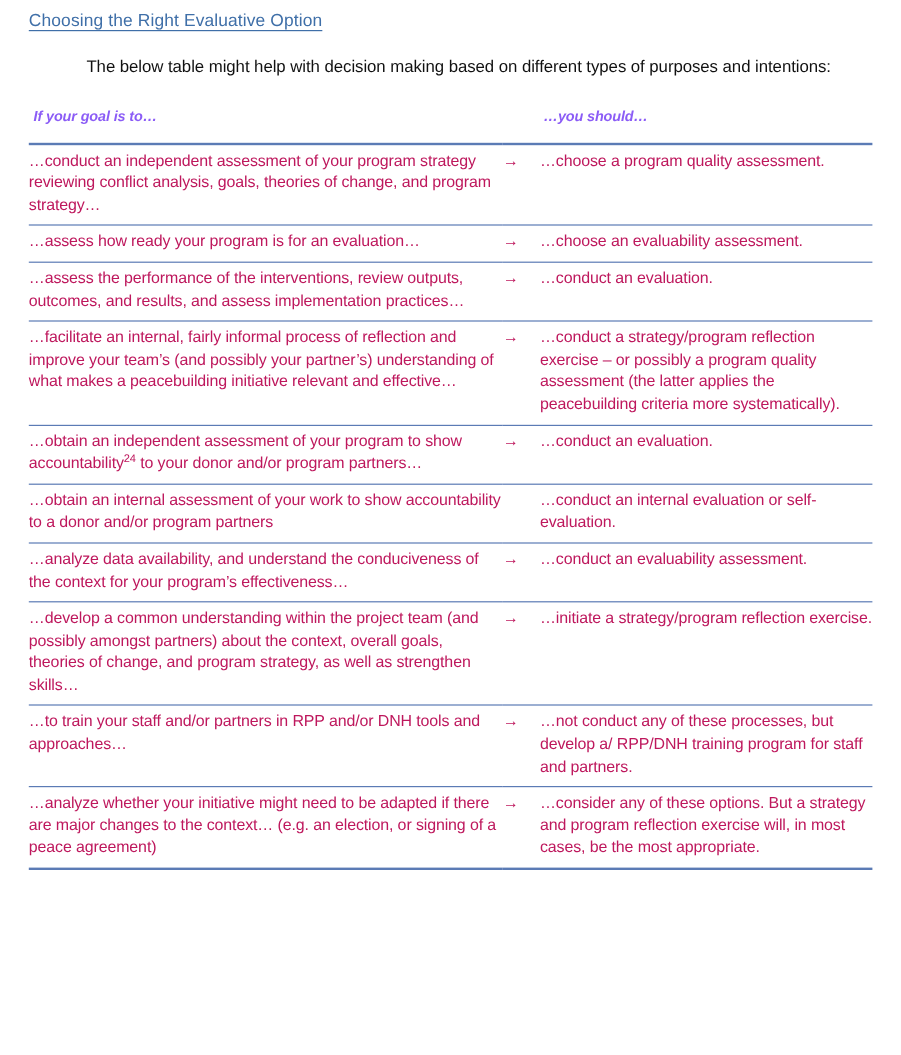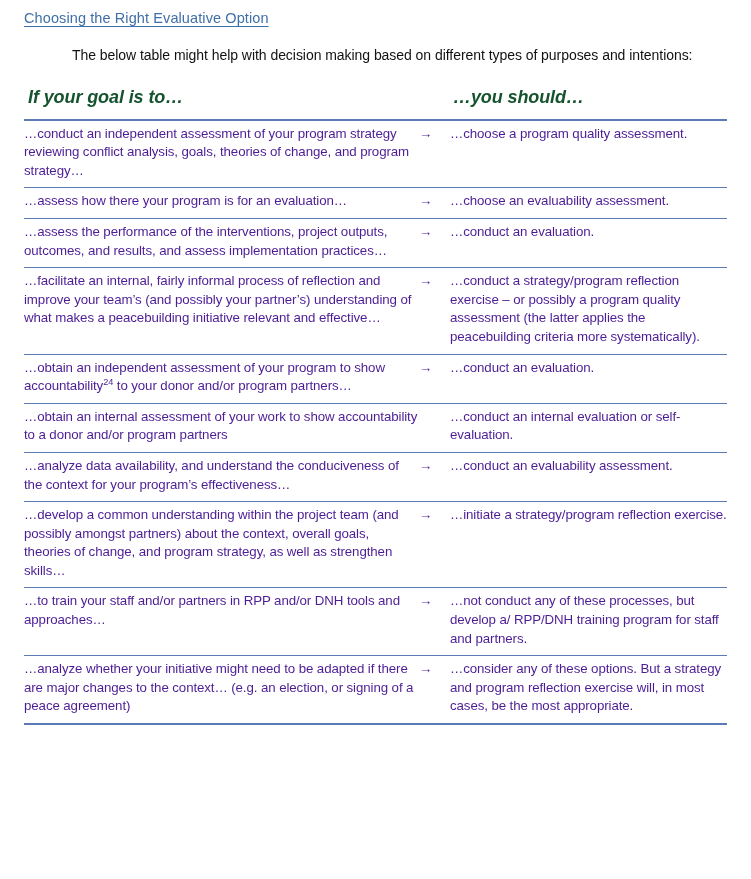--- a/index.html
+++ b/index.html
@@ -59,31 +59,31 @@
   table.grid col.c-goal   { width: 395px; }
   table.grid col.c-arrow  { width: 31px;  }
   table.grid col.c-action { width: 277px; }
 
   table.grid th, table.grid td {
     vertical-align: top;
     padding: 0;
     font-size: 13.3px;
     line-height: 18.6px;
     letter-spacing: -0.1px;
-    color: #4c1d95;
+    color: #be185d;
   }
   
   tr.head th {
     font-style: italic;
     font-weight: bold;
-    font-size: 18px;
+    font-size: 12px;
     text-align: left;
     padding: 0 0 12px 0;
     border: none;
-    color: #14532d;
+    color: #8b5cf6;
   }
   tr.head th.h-goal   { padding-left: 4px; }
   tr.head th.h-action { padding-left: 3px; }
 
   
   tbody tr.row > td {
     border-top: 1.4px solid #5b7bb5;
     padding-top: 4px;
     padding-bottom: 7px;
   }
@@ -128,26 +128,26 @@
           <th class="h-action">…you should…</th>
         </tr>
       </thead>
       <tbody id="table-body">
           <tr class="row">
             <td class="goal">…conduct an independent assessment of your program strategy reviewing conflict analysis, goals, theories of change, and program strategy…</td>
             <td class="arrow"><span class="arrow-glyph">→</span></td>
             <td class="action">…choose a program quality assessment.</td>
           </tr>
           <tr class="row">
-            <td class="goal">…assess how there your program is for an evaluation…</td>
+            <td class="goal">…assess how ready your program is for an evaluation…</td>
             <td class="arrow"><span class="arrow-glyph">→</span></td>
             <td class="action">…choose an evaluability assessment.</td>
           </tr>
           <tr class="row">
-            <td class="goal">…assess the performance of the interventions, project outputs, outcomes, and results, and assess implementation practices…</td>
+            <td class="goal">…assess the performance of the interventions, review outputs, outcomes, and results, and assess implementation practices…</td>
             <td class="arrow"><span class="arrow-glyph">→</span></td>
             <td class="action">…conduct an evaluation.</td>
           </tr>
           <tr class="row">
             <td class="goal">…facilitate an internal, fairly informal process of reflection and improve your team’s (and possibly your partner’s) understanding of what makes a peacebuilding initiative relevant and effective…</td>
             <td class="arrow"><span class="arrow-glyph">→</span></td>
             <td class="action">…conduct a strategy/program reflection exercise – or possibly a program quality assessment (the latter applies the peacebuilding criteria more systematically).</td>
           </tr>
           <tr class="row">
             <td class="goal">…obtain an independent assessment of your program to show accountability<sup class="fn">24</sup> to your donor and/or program partners…</td>

